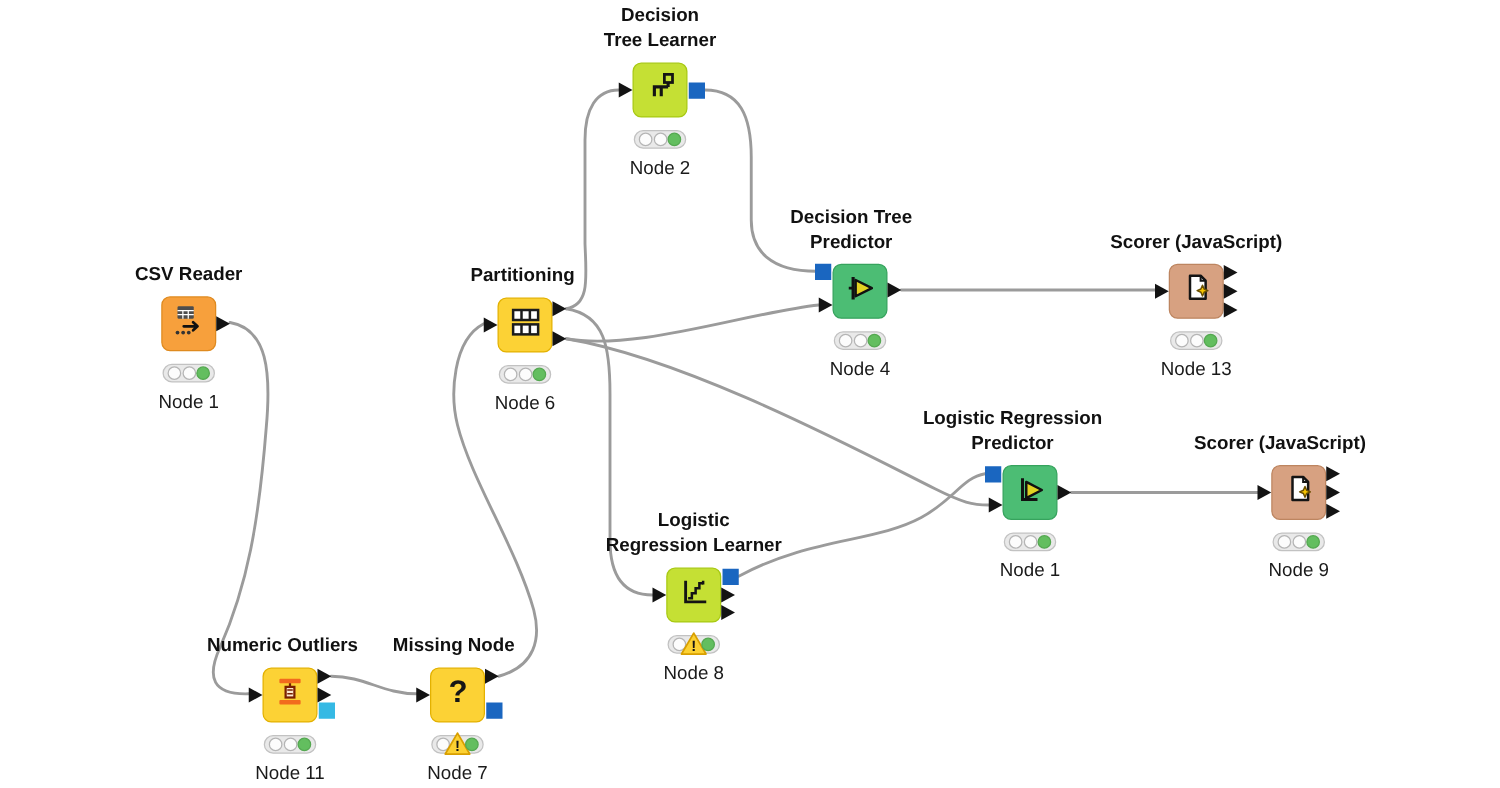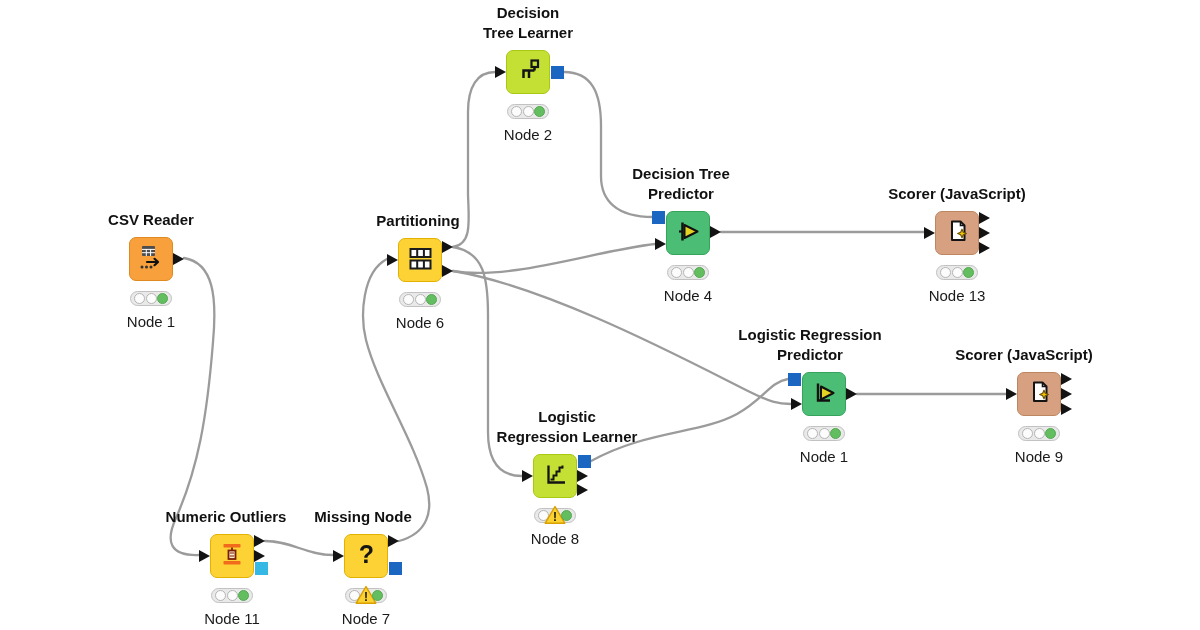--- a/index.html
+++ b/index.html
@@ -195,21 +195,21 @@
       <div class="tri out" style="top: 15.5px;"></div>
       <div class="tri out" style="top: 30.5px;"></div>
       <div class="traffic">
         <span class="bulb off" style="left: 3px;"></span>
         <span class="bulb off" style="left: 14.5px;"></span>
         <span class="bulb green" style="left: 26px;"></span>
       </div>
       <div class="node-label">Node 13</div>
     </div>
     <div class="node" style="left: 533px; top: 454px;">
-      <div class="node-title" style="left: calc(50% + 0px); margin-left: 12px;">Logistic
+      <div class="node-title" style="left: calc(50% + 0px);">Logistic
 Regression Learner</div>
       <div class="node-box" style="background: rgb(197, 224, 52); border-color: rgb(168, 201, 18);">
         <span><svg width="29" height="29" viewBox="0 0 29 29">
             <path d="M7.5 5.5 V22.5 H24" fill="none" stroke="#141414" stroke-width="2.3"></path>
             <path d="M9.5 19.5 h3 v-4 h3 v-4 h3 v-4 h3" fill="none" stroke="#141414" stroke-width="2"></path>
             <path d="M21.5 5.5 v3" stroke="#141414" stroke-width="2"></path>
           </svg></span>
       </div>
       <div class="tri in" style="top: 16px;"></div>
       <div class="sq out" style="top: 0.5px; background: rgb(26, 102, 192);"></div>

